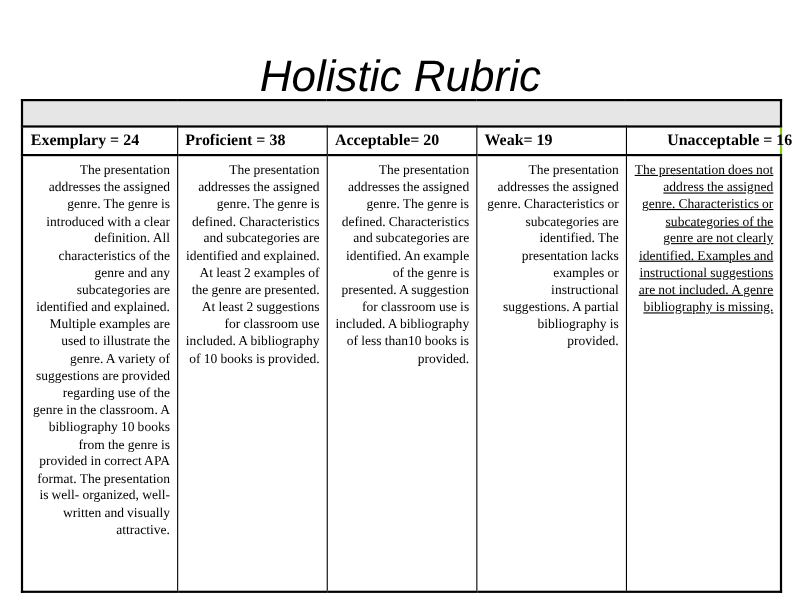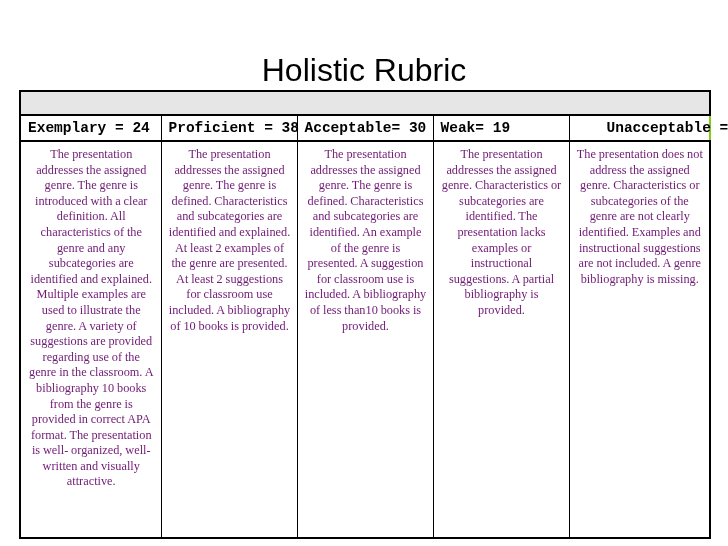--- a/index.html
+++ b/index.html
@@ -19,25 +19,26 @@
     height: 546px;
     background: #ffffff;
   }
   .slide-title {
     position: absolute;
     left: 0;
     top: 48px;
     width: 728px;
     text-align: center;
     font-family: "Liberation Sans", "DejaVu Sans", sans-serif;
-    font-size: 32px;
+    font-size: 40px;
     line-height: 44px;
     font-weight: 400;
     color: #000000;
     letter-spacing: 0px;
+    font-style: italic;
   }
   .rubric-table-wrap {
     position: absolute;
     left: 19px;
     top: 90px;
     width: 690px;
   }
   table.rubric {
     border-collapse: collapse;
     table-layout: fixed;
@@ -54,49 +55,49 @@
     background: #e6e6e6;
     height: 22px;
     border-left: 2px solid #000000;
     border-right: 2px solid #000000;
     border-top: 2px solid #000000;
     border-bottom: 2px solid #000000;
   }
   tr.header-row th {
     background: #ffffff;
     height: 24px;
-    font-family: Liberation Mono, monospace;
+    font-family: Liberation Serif, serif;
     font-weight: bold;
     font-size: 14.5px;
     line-height: 24px;
     text-align: left;
     padding: 0 0 0 7px;
     border-left: 1px solid #000000;
     border-right: 1px solid #000000;
     border-top: 2px solid #000000;
     border-bottom: 2px solid #000000;
     white-space: nowrap;
   }
   tr.header-row th:first-child { border-left: 2px solid #000000; }
   tr.header-row th:last-child { border-right: 2px solid #84cc16; padding-left: 37px; }
   tr.body-row td {
     height: 386px;
     font-size: 12.3px;
     line-height: 15.6px;
-    color: #701a75;
+    color: #000000;
     padding: 5px 6px 4px 7px;
     border-left: 1px solid #000000;
     border-right: 1px solid #000000;
     border-bottom: 2px solid #000000;
     border-top: 0;
-    text-align: center;
+    text-align: right;
     word-spacing: -0.2px;
   }
   tr.body-row td:first-child { border-left: 2px solid #000000; }
-  tr.body-row td:last-child { border-right: 2px solid #000000; }
+  tr.body-row td:last-child { border-right: 2px solid #000000; text-decoration: underline; }
   .cell-text { display: block; }
   .col-0 { width: 141px; }
   .col-1 { width: 136px; }
   .col-2 { width: 136px; }
   .col-3 { width: 136px; }
   .col-4 { width: 141px; }
 </style>
 </head>
 <body>
 
@@ -113,21 +114,21 @@
         <col class="col-3">
         <col class="col-4">
       </colgroup>
       <tbody>
         <tr class="banner-row">
           <td colspan="5"></td>
         </tr>
         <tr class="header-row">
           <th>Exemplary = 24</th>
           <th>Proficient = 38</th>
-          <th>Acceptable= 30</th>
+          <th>Acceptable= 20</th>
           <th>Weak= 19</th>
           <th>Unacceptable = 16</th>
         </tr>
         <tr class="body-row">
           <td>
             <span class="cell-text">The presentation addresses the assigned genre. The genre is introduced with a clear definition. All characteristics of the genre and any subcategories are identified and explained. Multiple examples are used to illustrate the genre. A variety of suggestions are provided regarding use of the genre in the classroom. A bibliography 10 books from the genre is provided in correct APA format.  The presentation is well- organized, well-written and visually attractive.</span>
           </td>
           <td>
             <span class="cell-text">The presentation addresses the assigned genre. The genre is defined. Characteristics and subcategories are identified and explained. At least 2 examples of the genre are presented. At least 2 suggestions for classroom use included. A bibliography of 10 books is provided.</span>
           </td>

